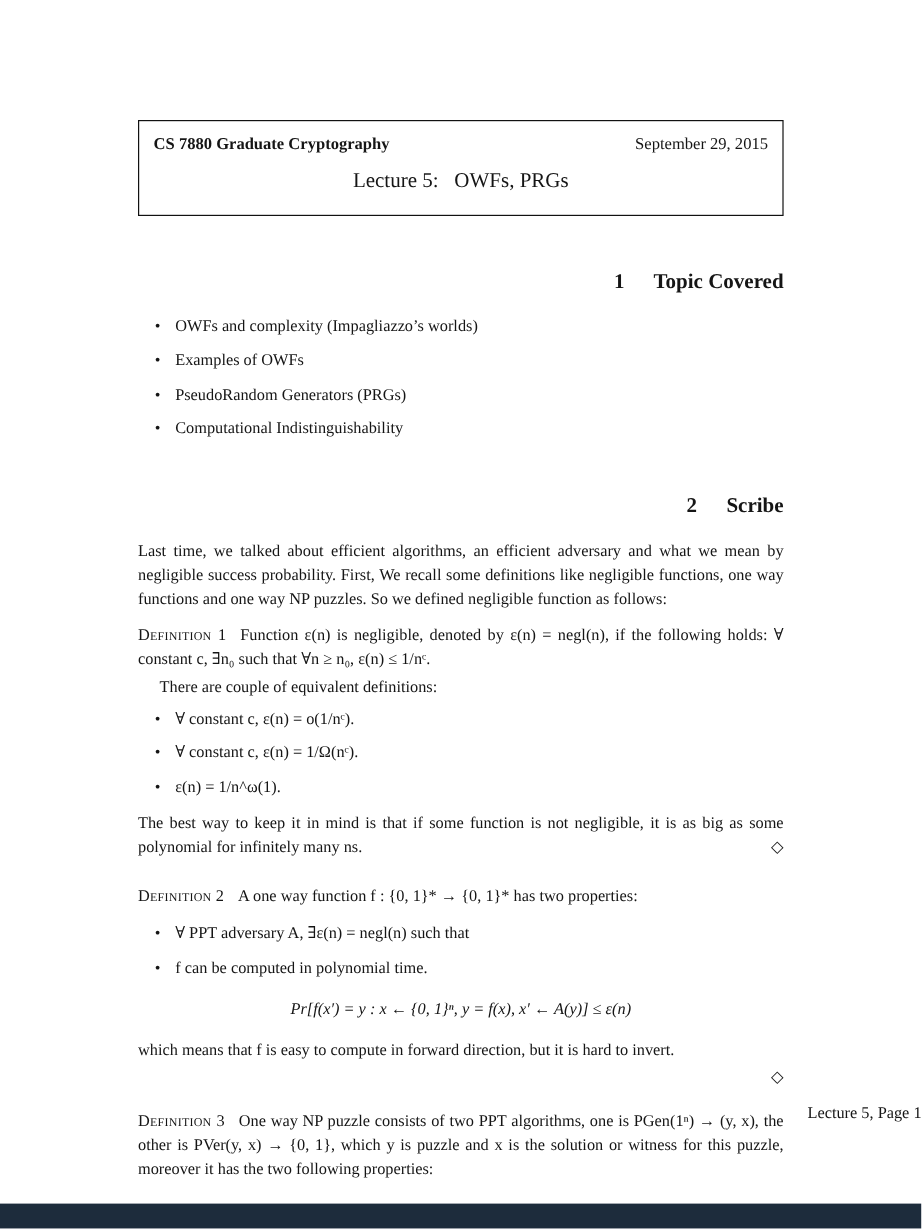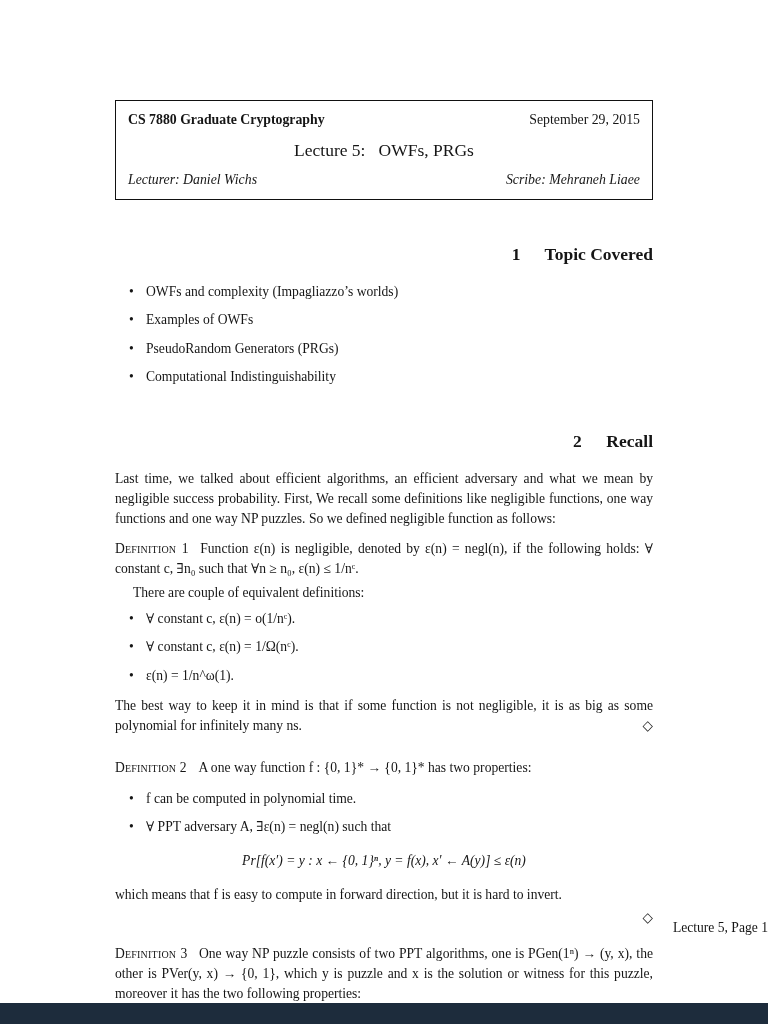--- a/index.html
+++ b/index.html
@@ -67,41 +67,37 @@
   <div class="sheet">
 
     <div class="header-box">
       <div class="hrow">
         <span class="bold">CS 7880 Graduate Cryptography</span>
         <span>September 29, 2015</span>
       </div>
       <div class="hrow center">
         <span class="lecture-title">Lecture 5:&nbsp;&nbsp; OWFs, PRGs</span>
       </div>
-      <div class="hrow italic">
-        <span>Lecturer: Daniel Wichs</span>
-        <span>Scribe: Mehraneh Liaee</span>
-      </div>
     </div>
 
     <h2 class="section">
       <span class="secnum">1</span>
       <span>Topic Covered</span>
     </h2>
 
     <ul class="bullets">
       <li>OWFs and complexity (Impagliazzo’s worlds)</li>
       <li>Examples of OWFs</li>
       <li>PseudoRandom Generators (PRGs)</li>
       <li>Computational Indistinguishability</li>
     </ul>
 
     <h2 class="section">
       <span class="secnum">2</span>
-      <span>Recall</span>
+      <span>Scribe</span>
     </h2>
 
     <p class="para">Last time, we talked about efficient algorithms, an efficient adversary and what we mean by negligible success probability. First, We recall some definitions like negligible functions, one way functions and one way NP puzzles. So we defined negligible function as follows:</p>
 
     <p class="para tightish">
       <span class="deflabel">Definition 1</span><span>Function ε(n) is negligible, denoted by ε(n) = negl(n), if the following holds: ∀ constant c, ∃n₀ such that ∀n ≥ n₀, ε(n) ≤ 1/nᶜ.</span>
     </p>
     <p class="para tightish indented" style="margin-top:4px;">There are couple of equivalent definitions:</p>
 
     <ul class="bullets" style="margin-top:6px;">
@@ -113,22 +109,22 @@
     <p class="para tightish">
       <span>The best way to keep it in mind is that if some function is not negligible, it is as big as some polynomial for infinitely many ns.</span>
       <span class="qed">◇</span>
     </p>
 
     <p class="para" style="margin-top:22px;">
       <span class="deflabel">Definition 2</span><span>A one way function f : {0, 1}* → {0, 1}* has two properties:</span>
     </p>
 
     <ul class="bullets" style="margin-top:11px;">
+      <li>∀ PPT adversary A, ∃ε(n) = negl(n) such that</li>
       <li>f can be computed in polynomial time.</li>
-      <li>∀ PPT adversary A, ∃ε(n) = negl(n) such that</li>
     </ul>
 
     <div class="formula">Pr[f(x′) = y : x ← {0, 1}ⁿ, y = f(x), x′ ← A(y)] ≤ ε(n)</div>
 
     <p class="para">which means that f is easy to compute in forward direction, but it is hard to invert.</p>
     <div class="qed-line">◇</div>
 
     <p class="para" style="margin-top:16px;">
       <span class="deflabel">Definition 3</span><span>One way NP puzzle consists of two PPT algorithms, one is PGen(1ⁿ) → (y, x), the other is PVer(y, x) → {0, 1}, which y is puzzle and x is the solution or witness for this puzzle, moreover it has the two following properties:</span>
     </p>

